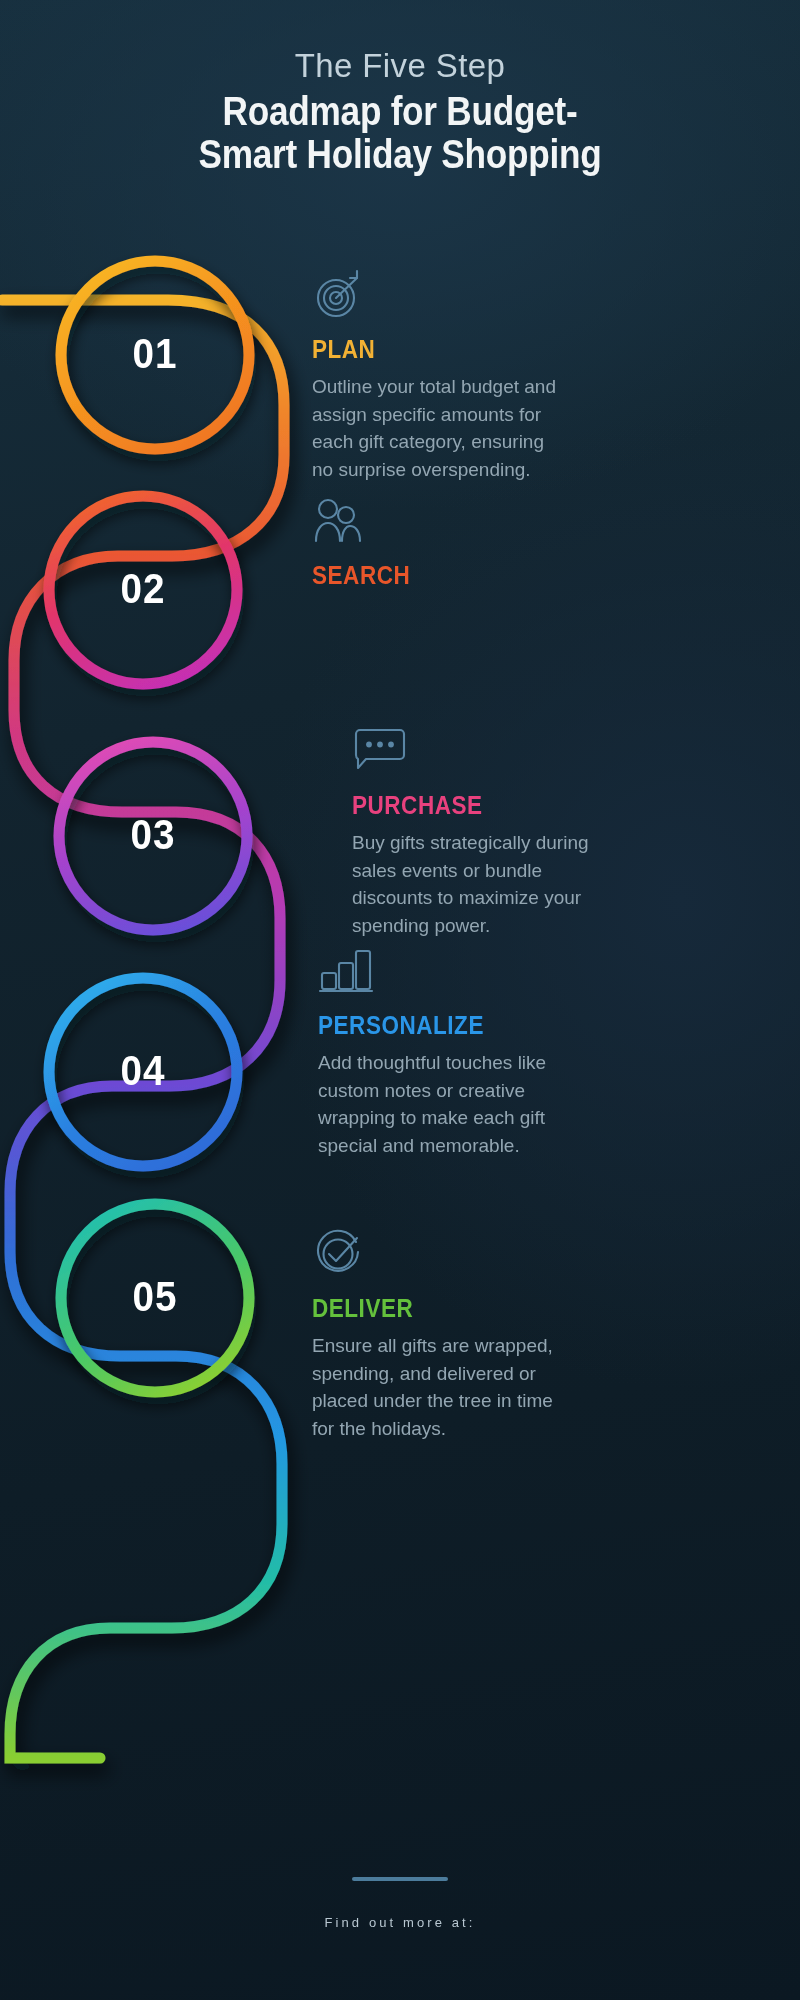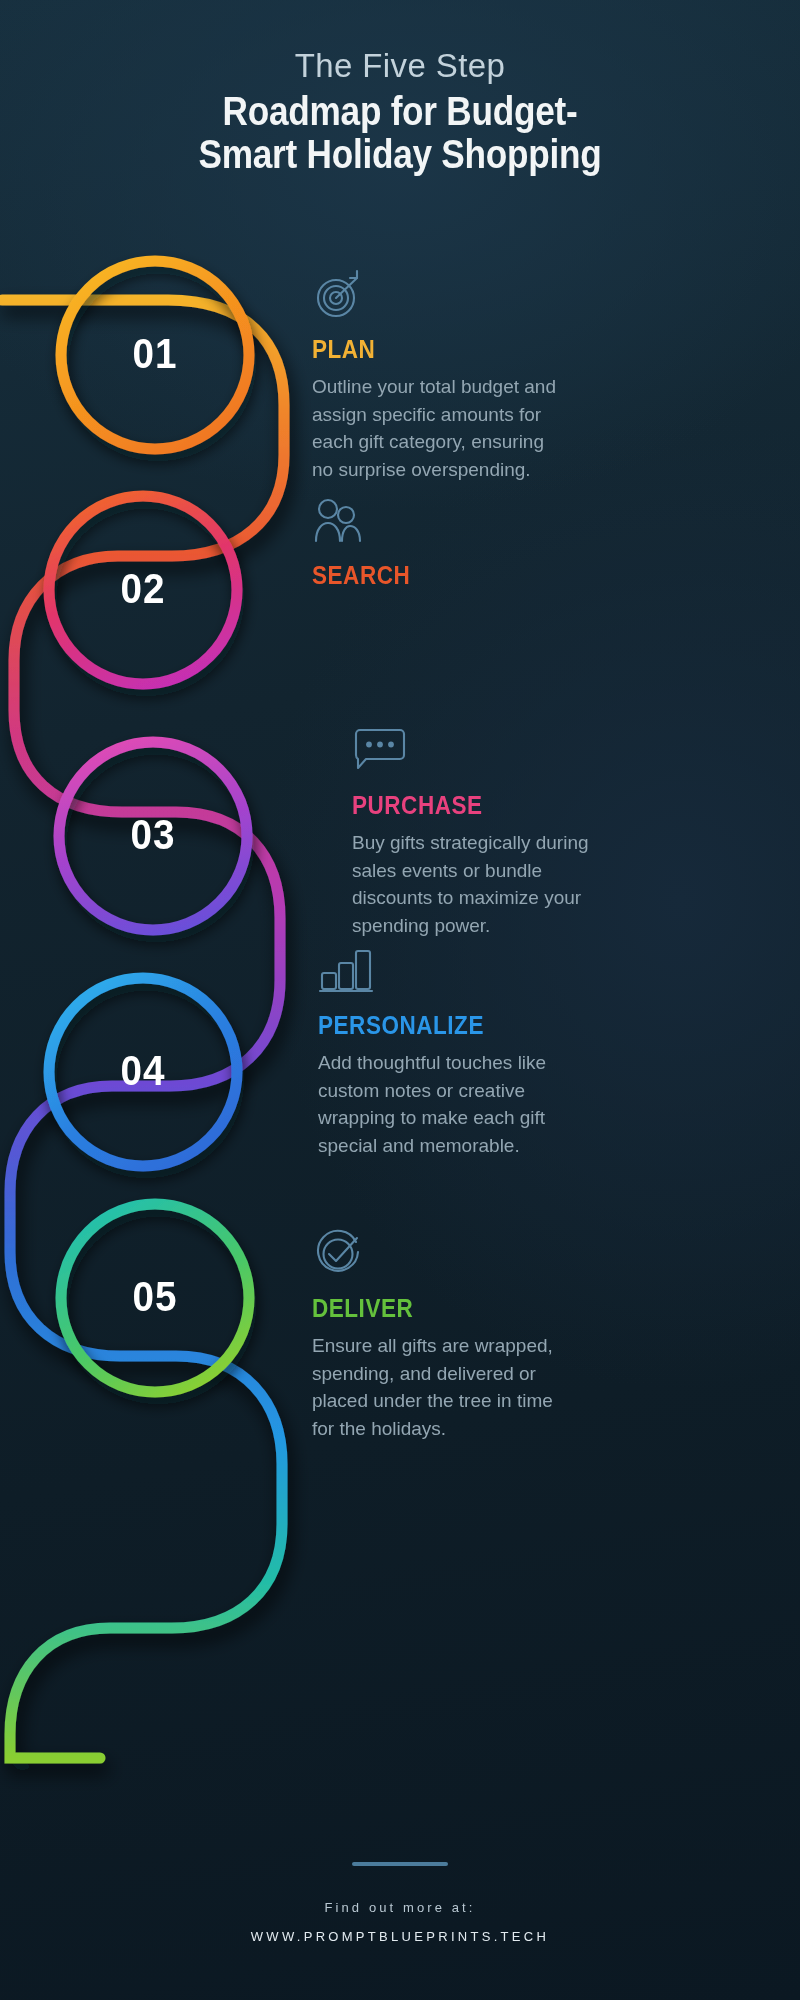--- a/index.html
+++ b/index.html
@@ -234,16 +234,15 @@
         <path d="M17 26 L24 33 L45 10" stroke-linecap="round" stroke-linejoin="round"></path>
       </svg>
     </div>
     <div class="step-title" style="color:#64c13c;">DELIVER</div>
     <div class="step-desc">Ensure all gifts are wrapped, spending, and delivered or placed under the tree in time for the holidays.</div>
   </div>
 
   <div class="footer">
     <div class="footer-rule"></div>
     <div class="footer-lead">Find out more at:</div>
-    <div class="footer-url">WWW.PROMPTBLUEPRINTS.TECH</div>
   </div>
 
 </div>
 
 </body></html>

